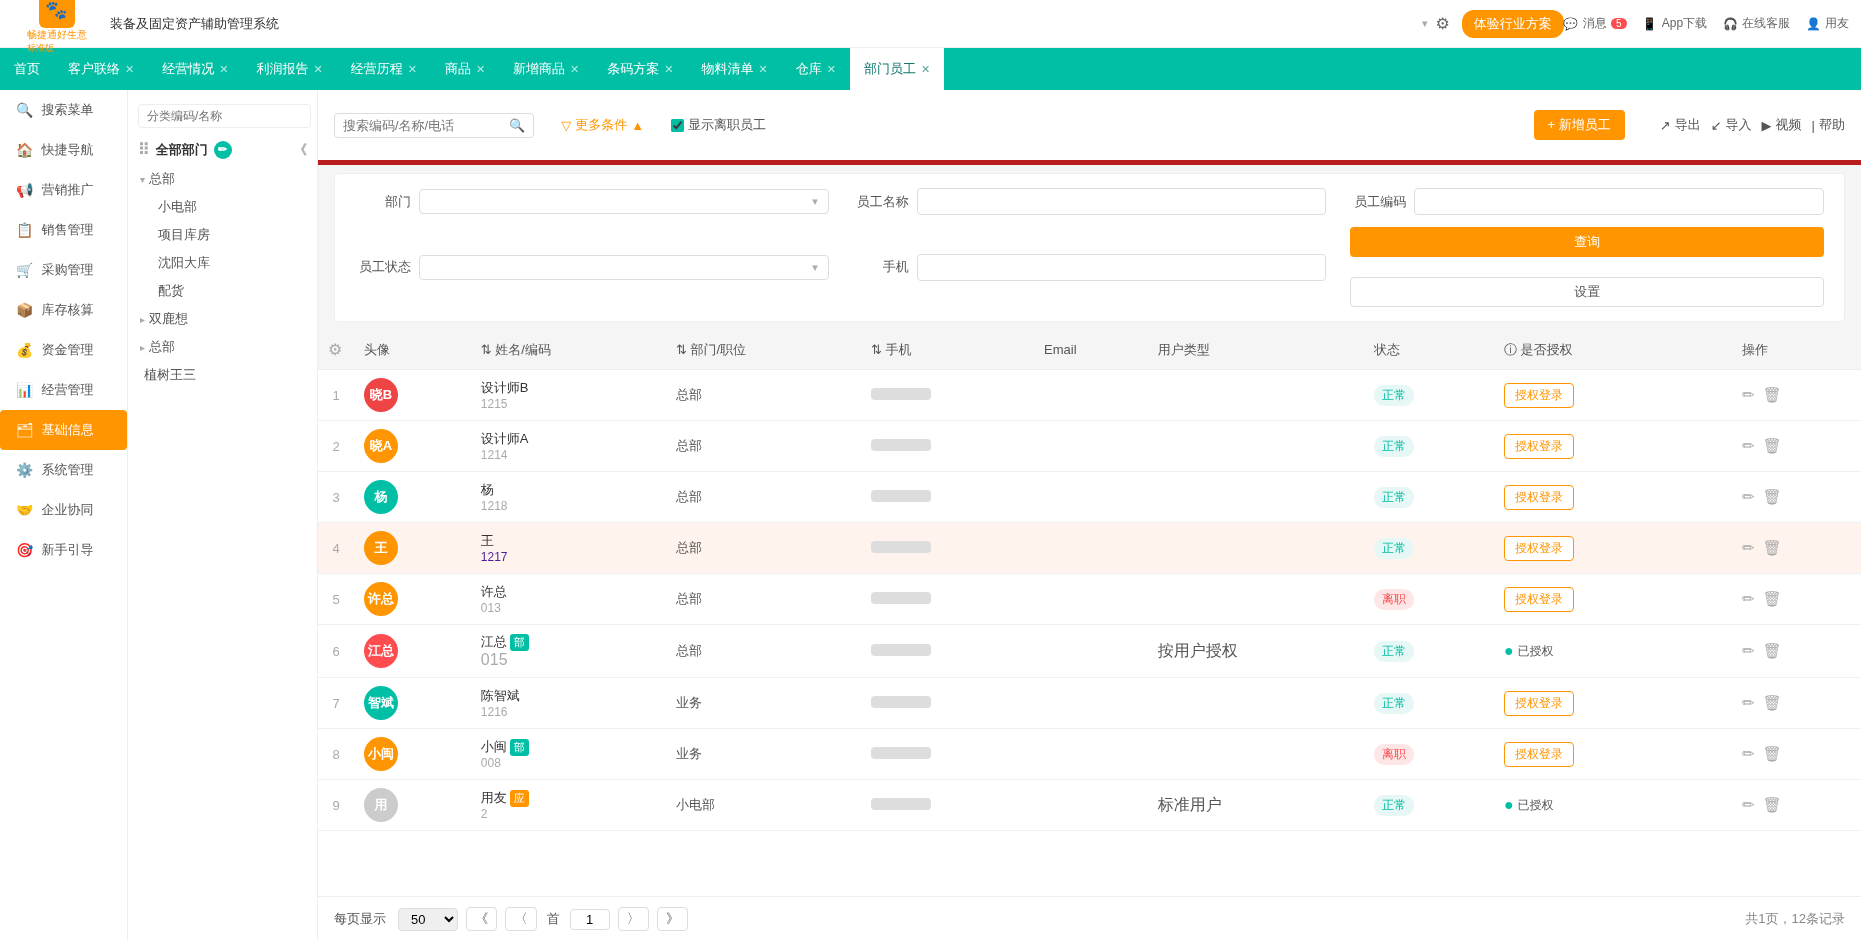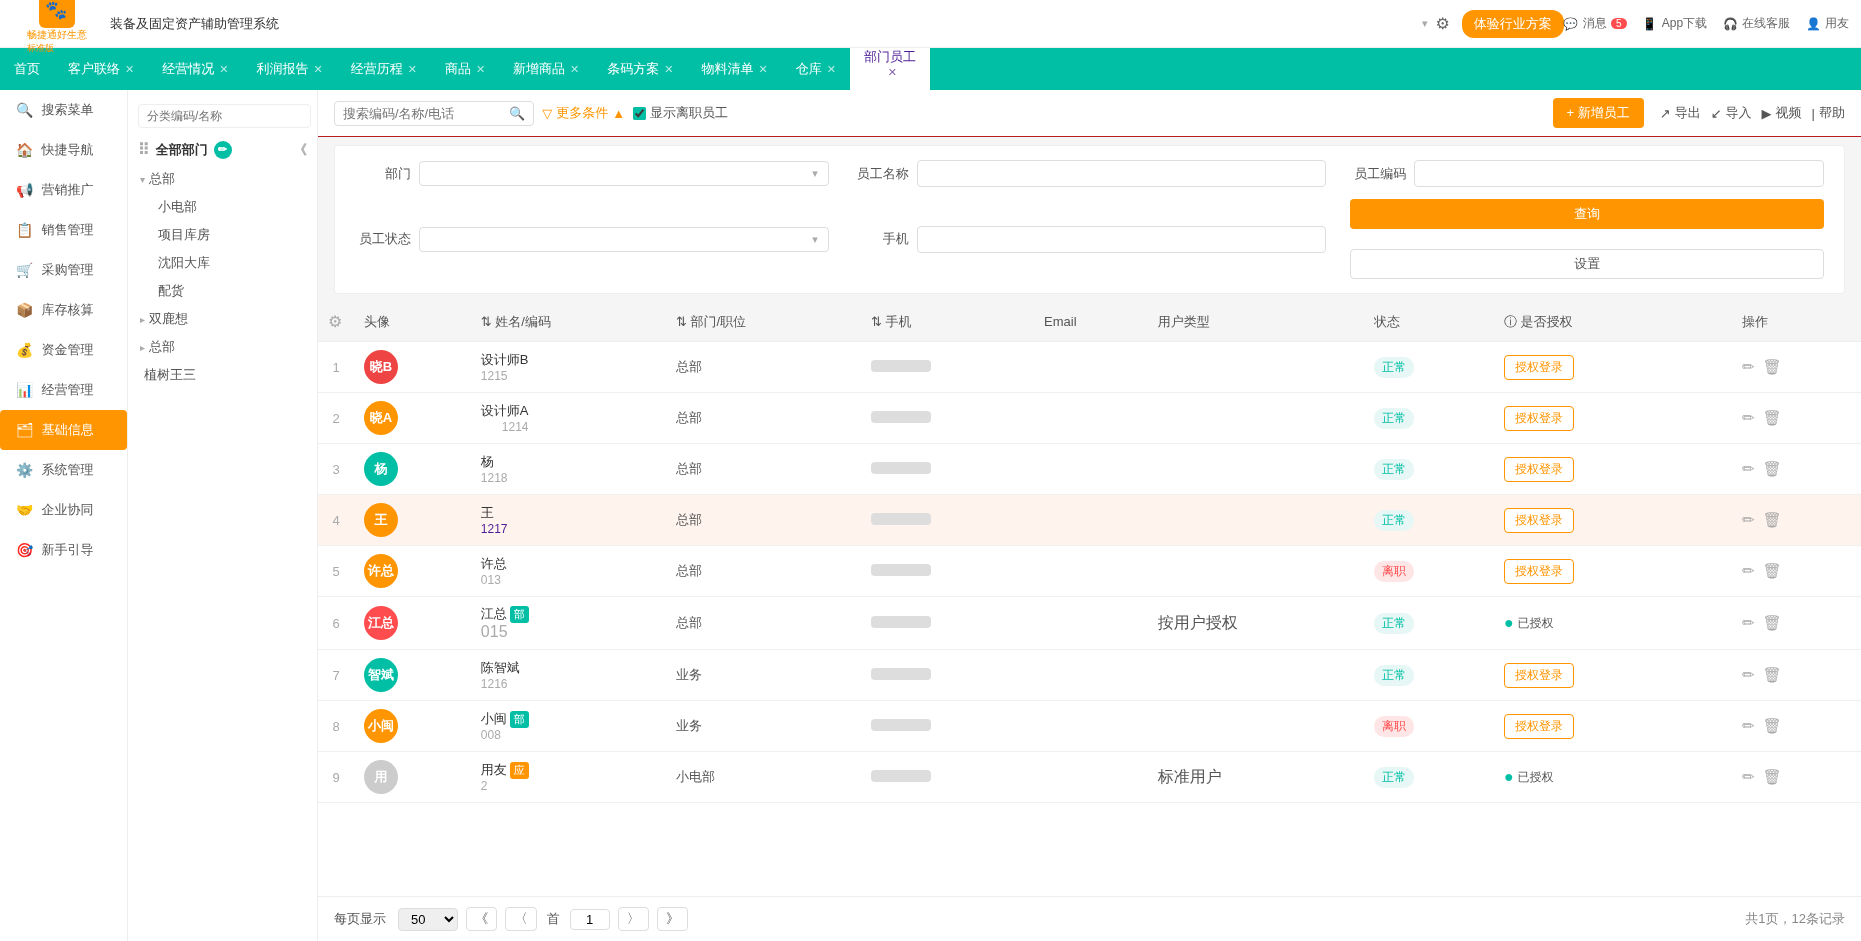--- a/index.html
+++ b/index.html
@@ -14,21 +14,21 @@
     .top-bar-actions { display: flex; align-items: center; gap: 16px; margin-left: auto; }
     .top-bar-btn { display: flex; align-items: center; gap: 4px; color: #666; font-size: 12px; cursor: pointer; }
     .top-bar-btn .badge { background: #ff4d4f; color: #fff; border-radius: 10px; padding: 0 5px; font-size: 10px; min-width: 16px; text-align: center; }
     .trial-btn { background: #ff9500; color: #fff; border: none; border-radius: 12px; padding: 5px 12px; font-size: 13px; cursor: pointer; }
     .dropdown-arrow { color: #aaa; font-size: 11px; }
     .gear-icon { color: #666; font-size: 16px; cursor: pointer; }
 
     
     .nav-tabs { display: flex; align-items: center; background: #00bfa5; height: 42px; padding: 0 0; overflow: hidden; }
     .nav-tab { display: flex; align-items: center; padding: 0 14px; height: 42px; color: #fff; font-size: 13px; cursor: pointer; white-space: nowrap; position: relative; }
-    .nav-tab.active { background: #fff; color: #4c1d95; flex-direction: column; }
+    .nav-tab.active { background: #fff; color: #0f766e; }
     .nav-tab .close-x { margin-left: 5px; font-size: 11px; opacity: 0.7; }
 
     
     .main-layout { display: flex; height: calc(100vh - 90px); }
 
     
     .sidebar { width: 128px; background: #fff; border-right: 1px solid #eee; display: flex; flex-direction: column; overflow-y: auto; flex-shrink: 0; }
     .sidebar-item { display: flex; align-items: center; gap: 8px; padding: 11px 16px; cursor: pointer; color: #555; font-size: 13px; }
     .sidebar-item.active { background: #ff9500; color: #fff; border-radius: 4px; }
     .sidebar-item .icon { font-size: 14px; }
@@ -50,21 +50,21 @@
     .dept-tree { padding: 0 8px; }
     .dept-node { padding: 5px 8px; cursor: pointer; color: #555; font-size: 13px; border-radius: 4px; }
     .dept-node-parent { display: flex; align-items: center; gap: 4px; padding: 5px 4px; cursor: pointer; font-size: 13px; color: #555; }
     .dept-node-parent .arrow { font-size: 10px; color: #aaa; }
     .dept-children { padding-left: 14px; }
 
     
     .employee-panel { flex: 1; display: flex; flex-direction: column; overflow: hidden; }
 
     
-    .search-toolbar { background: #fff; padding: 8px 16px; border-bottom: 1px solid #b91c1c; display: flex; align-items: center; gap: 8px; }
+    .search-toolbar { background: #fff; padding: 20px 16px; border-bottom: 5px solid #b91c1c; display: flex; align-items: center; gap: 27px; }
     .search-input-wrap { display: flex; align-items: center; border: 1px solid #ddd; border-radius: 4px; padding: 4px 8px; gap: 6px; }
     .search-input-wrap input { border: none; outline: none; font-size: 13px; width: 160px; }
     .filter-btn { display: flex; align-items: center; gap: 4px; color: #ff9500; font-size: 13px; cursor: pointer; border: none; background: none; }
     .show-resigned-label { display: flex; align-items: center; gap: 4px; font-size: 13px; color: #555; }
     .checkbox-teal { accent-color: #00bfa5; }
     .add-employee-btn { background: #ff9500; color: #fff; border: none; border-radius: 4px; padding: 6px 14px; font-size: 13px; cursor: pointer; margin-left: auto; }
     .toolbar-right-btns { display: flex; align-items: center; gap: 10px; margin-left: 8px; }
     .toolbar-btn { display: flex; align-items: center; gap: 4px; color: #555; font-size: 13px; cursor: pointer; background: none; border: none; }
 
     
@@ -401,21 +401,21 @@
       </div>
     </td>
   </tr>
                 <tr>
     <td style="text-align:center;color:#aaa;">2</td>
     <td>
       <div class="avatar-circle" style="background:#ff9500;">晓A</div>
     </td>
     <td>
       <div style="font-size:13px;color:#333;">设计师A</div>
-      <div style="font-size:12px;color:#aaa;margin-left:21px;">1214</div>
+      <div style="font-size:12px;color:#aaa;">1214</div>
     </td>
     <td style="color:#555;">总部</td>
     <td><span class="blurred"></span></td>
     <td style="color:#aaa;"></td>
     <td><span class="user-type"></span></td>
     <td>
       <span class="status-badge status-normal">正常</span>
     </td>
     <td><button class="auth-btn">授权登录</button></td>
     <td></td>

